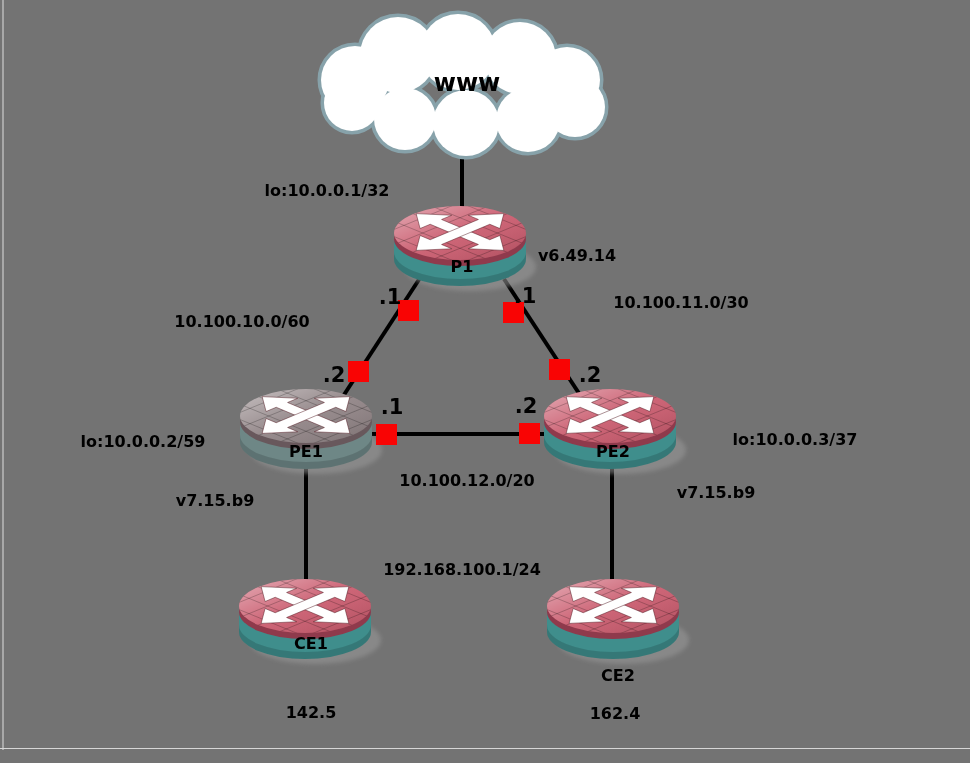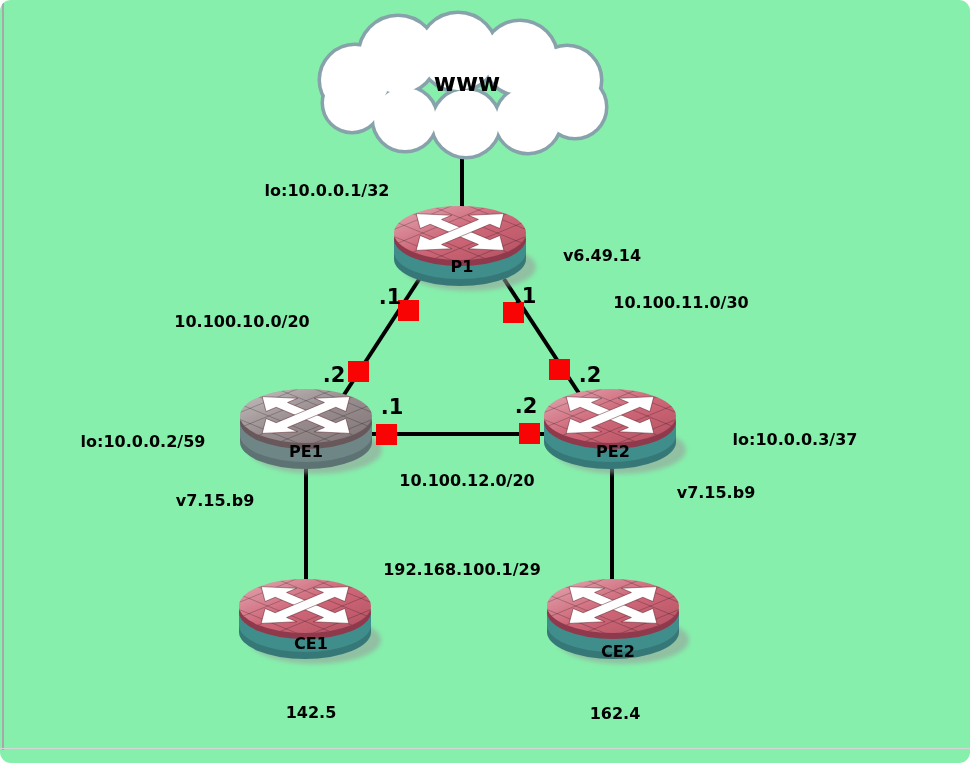--- a/index.html
+++ b/index.html
@@ -1,20 +1,19 @@
 <!DOCTYPE html>
 <html><head>
 <meta charset="utf-8">
 <style>
   html,body { margin:0; padding:0; background:#ffffff; }
   .stage {
     position:relative; width:970px; height:763px; overflow:hidden;
-    background:#86efac;
+    background:#737373;
     font-family:"DejaVu Sans","Liberation Sans",sans-serif;
-    border-radius:11px;
   }
   .canvas { position:absolute; left:0; top:0; }
   .edge-v { position:absolute; left:2px; top:0; width:2px; height:750px; background:#a8a8a8; }
   .edge-h { position:absolute; left:0; top:748px; width:970px; height:1px; background:#d6d6d6; }
   .lbl {
     position:absolute; transform:translate(-50%,-50%);
     white-space:nowrap; font-weight:bold; color:#000;
     font-size:16px; line-height:1; letter-spacing:0;
   }
   .lbl.small { font-size:21px; }
@@ -127,45 +126,45 @@
       <rect x="549" y="359" width="21" height="21"></rect>
       <rect x="376" y="424" width="21" height="21"></rect>
       <rect x="519" y="423" width="21" height="21"></rect>
     </g>
   </svg>
 
   <div>
     <div class="lbl www" style="left:467px;top:83px">www</div>
 
     <div class="lbl" style="left:327px;top:191px">lo:10.0.0.1/32</div>
-    <div class="lbl" style="left:602px;top:256px">v6.49.14</div>
+    <div class="lbl" style="left:577px;top:256px">v6.49.14</div>
     <div class="lbl" style="left:462px;top:267px">P1</div>
 
-    <div class="lbl" style="left:242px;top:322px">10.100.10.0/20</div>
+    <div class="lbl" style="left:242px;top:322px">10.100.10.0/60</div>
     <div class="lbl" style="left:681px;top:303px">10.100.11.0/30</div>
 
     <div class="lbl small" style="left:390px;top:297px">.1</div>
     <div class="lbl small" style="left:525px;top:296px">.1</div>
     <div class="lbl small" style="left:334px;top:375px">.2</div>
     <div class="lbl small" style="left:590px;top:375px">.2</div>
     <div class="lbl small" style="left:392px;top:407px">.1</div>
     <div class="lbl small" style="left:526px;top:406px">.2</div>
 
     <div class="lbl" style="left:467px;top:481px">10.100.12.0/20</div>
 
     <div class="lbl" style="left:143px;top:442px">lo:10.0.0.2/59</div>
     <div class="lbl" style="left:215px;top:501px">v7.15.b9</div>
     <div class="lbl" style="left:795px;top:440px">lo:10.0.0.3/37</div>
     <div class="lbl" style="left:716px;top:493px">v7.15.b9</div>
     <div class="lbl" style="left:306px;top:452px">PE1</div>
     <div class="lbl" style="left:613px;top:452px">PE2</div>
 
-    <div class="lbl" style="left:462px;top:570px">192.168.100.1/29</div>
+    <div class="lbl" style="left:462px;top:570px">192.168.100.1/24</div>
 
     <div class="lbl" style="left:311px;top:644px">CE1</div>
-    <div class="lbl" style="left:618px;top:652px">CE2</div>
+    <div class="lbl" style="left:618px;top:676px">CE2</div>
     <div class="lbl" style="left:311px;top:713px">142.5</div>
     <div class="lbl" style="left:615px;top:714px">162.4</div>
   </div>
 
   <div class="edge-v"></div>
   <div class="edge-h"></div>
 </div>
 
 </body></html>

